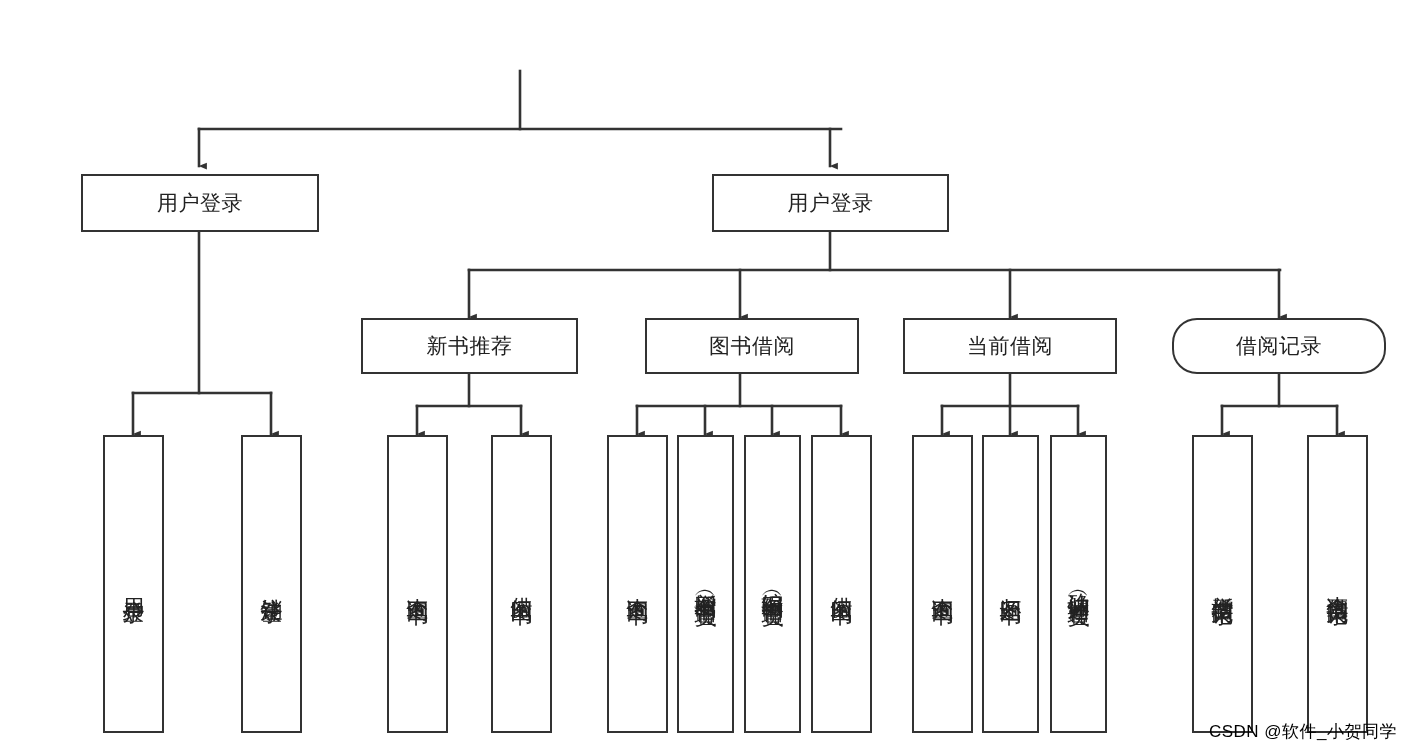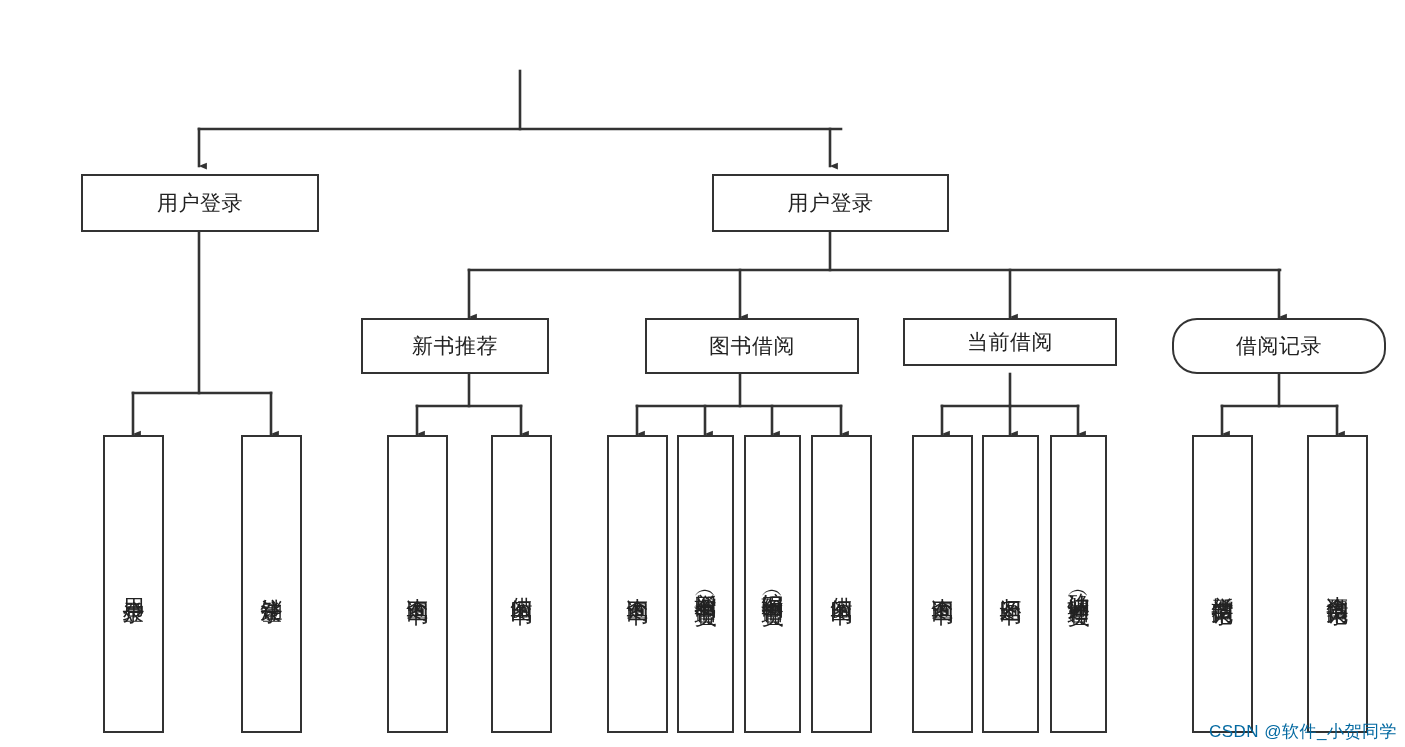--- a/index.html
+++ b/index.html
@@ -58,21 +58,21 @@
     font-size: 22px;
     line-height: 1.08;
     letter-spacing: 2px;
     white-space: nowrap;
   }
   #watermark {
     position: absolute;
     right: 8px;
     bottom: 4px;
     font-size: 17px;
-    color: #0369a1;
+    color: #000000;
     letter-spacing: 0.5px;
     z-index: 5;
     white-space: nowrap;
     font-family: "Liberation Sans", "DejaVu Sans", sans-serif;
   }
 </style>
 </head>
 <body>
 
 <div id="canvas">
@@ -130,29 +130,29 @@
 
 
   <div class="node horiz" style="left:81px; top:174px; width:238px; height:58px;">
     <span class="lbl">用户登录</span>
   </div>
 
   <div class="node horiz" style="left:712px; top:174px; width:237px; height:58px;">
     <span class="lbl">用户登录</span>
   </div>
 
-  <div class="node horiz" style="left:361px; top:318px; width:188px; height:56px;">
+  <div class="node horiz" style="left:361px; top:318px; width:217px; height:56px;">
     <span class="lbl">新书推荐</span>
   </div>
 
   <div class="node horiz" style="left:633px; top:318px; width:214px; height:56px;margin-left:12px;">
     <span class="lbl">图书借阅</span>
   </div>
 
-  <div class="node horiz" style="left:903px; top:318px; width:214px; height:48px;">
+  <div class="node horiz" style="left:903px; top:318px; width:214px; height:56px;">
     <span class="lbl">当前借阅</span>
   </div>
 
   <div class="node horiz" style="left:1172px; top:318px; width:214px; height:56px;border-radius:25px;">
     <span class="lbl">借阅记录</span>
   </div>
 
   <div class="node vert" style="left:103px; top:435px; width:61px; height:298px;">
     <span class="lbl">用户登录</span>
   </div>

